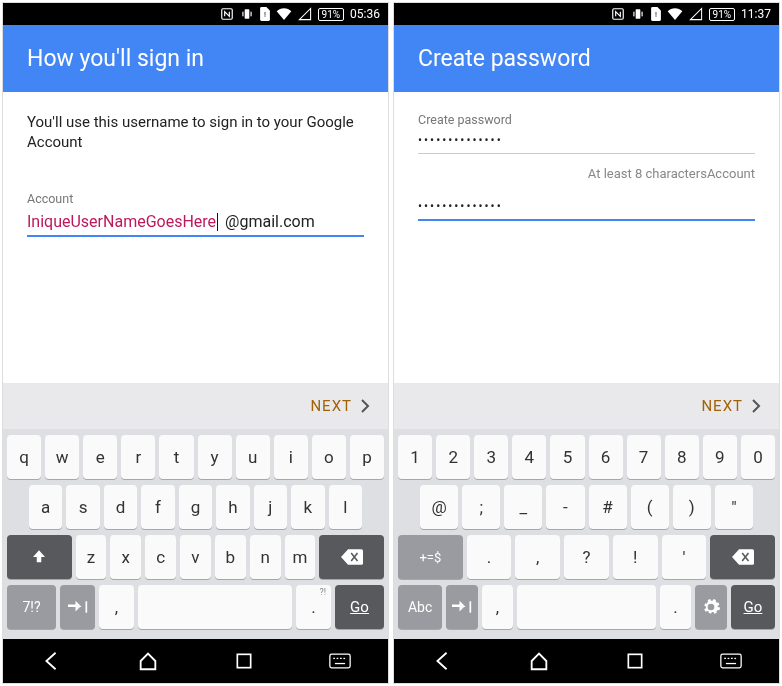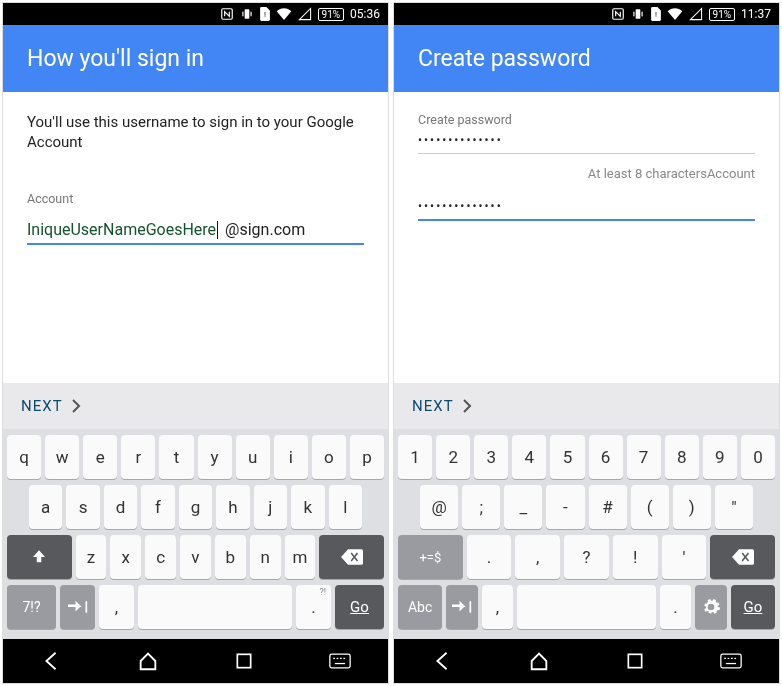--- a/index.html
+++ b/index.html
@@ -48,35 +48,36 @@
     .subtitle { font-size: 15px; line-height: 1.35; margin-bottom: 38px; color:#222; }
     .label { font-size: 12.5px; color: #777; margin-bottom: 6px; }
     .input-row {
       display: flex;
       align-items: baseline;
       border-bottom: 2px solid #4285f4;
       padding-bottom: 4px;
       font-size: 16px;
       margin-bottom: 16px;
     }
-    .input-row .value { flex: 0 0 auto; color:#14532d;margin-top:8px; }
+    .input-row .value { flex: 0 0 auto; color:#be185d; }
     .input-row .value .cursor { border-right:1px solid #111; margin:0 1px; height:18px; display:inline-block; vertical-align:middle;}
     .input-row .suffix { margin-left: 6px; color:#222; }
     .hint-row { display:flex; justify-content:flex-end; color:#888; font-size:13px; margin:12px 0 18px; }
     .pw-dots { letter-spacing: 2px; font-size: 12px; color:#222; border-bottom:1px solid #ccc; padding-bottom:6px; margin-bottom:6px;}
     .pw-dots.active { border-bottom:2px solid #4285f4; }
     .next-bar {
       background: #e9e9ec;
       height: 46px;
       display: flex;
       align-items: center;
+      justify-content: flex-end;
       padding: 0 18px;
       font-size: 15px;
       letter-spacing: 1px;
-      color: #0c4a6e;
+      color: #a16207;
     }
     .next-bar .chev { margin-left:8px; }
     .keyboard {
       background: #dedfe3;
       padding: 6px 4px 4px 4px;
     }
     .krow { display:flex; gap:4px; margin-bottom:6px; justify-content:center; }
     .key {
       background: #fafafa;
       border-radius: 4px;
@@ -139,21 +140,21 @@
     <span>05:36</span>
   </div>
 
   <div class="header">How you'll sign in</div>
 
   <div class="content">
     <div class="subtitle">You'll use this username to sign in to your Google Account</div>
     <div class="label">Account</div>
     <div class="input-row">
       <span class="value"><span>IniqueUserNameGoesHere</span><span class="cursor"></span></span>
-      <span class="suffix">@sign.com</span>
+      <span class="suffix">@gmail.com</span>
     </div>
   </div>
 
   <div class="next-bar">
     <span>NEXT</span>
     <span class="chev">
         <svg width="10" height="14" viewBox="0 0 10 14" fill="none" stroke="#555" stroke-width="2">
           <path d="M2 1l6 6-6 6"></path>
         </svg>
       </span>

